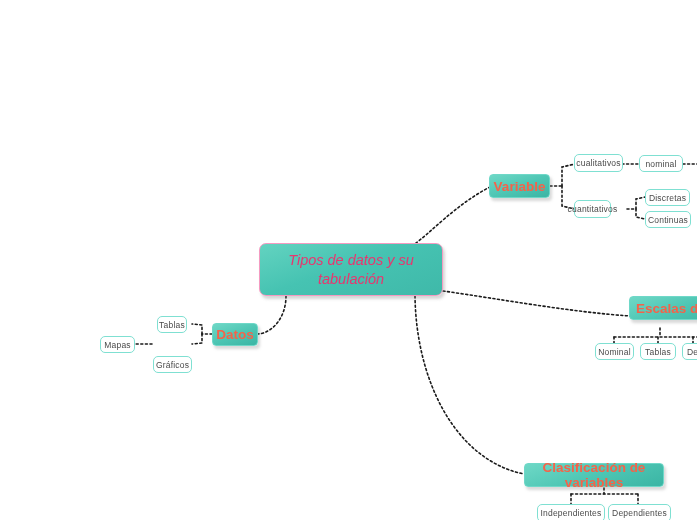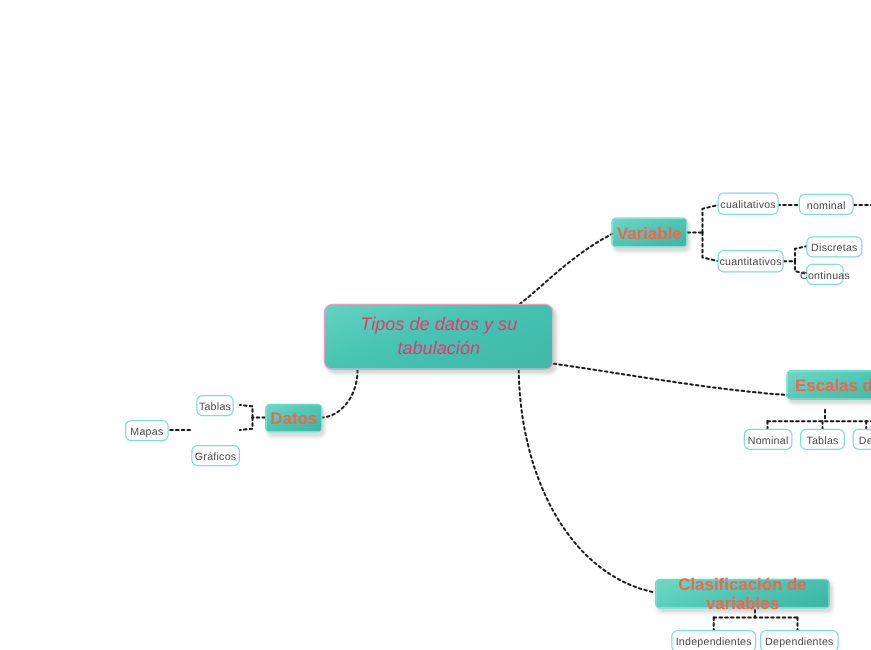--- a/index.html
+++ b/index.html
@@ -124,27 +124,27 @@
 
   <div class="node branch" style="left:489px; top:174px; width:61px; height:24px;">
     <span>Variable</span>
   </div>
   <div class="node leaf" style="left:574px; top:154px; width:49px; height:18px;">
     <span>cualitativos</span>
   </div>
   <div class="node leaf" style="left:639px; top:155px; width:44px; height:17px;">
     <span>nominal</span>
   </div>
-  <div class="node leaf" style="left:574px; top:200px; width:53px; height:18px;">
+  <div class="node leaf" style="left:574px; top:200px; width:37px; height:18px;">
     <span>cuantitativos</span>
   </div>
   <div class="node leaf" style="left:645px; top:189px; width:45px; height:17px;justify-content:center;">
     <span>Discretas</span>
   </div>
-  <div class="node leaf" style="left:645px; top:211px; width:30px; height:17px;">
+  <div class="node leaf" style="left:645px; top:211px; width:46px; height:17px;">
     <span>Continuas</span>
   </div>
 
   <div class="node branch" style="left:212px; top:323px; width:46px; height:23px;text-align:right;">
     <span>Datos</span>
   </div>
   <div class="node leaf" style="left:157px; top:316px; width:30px; height:17px;">
     <span>Tablas</span>
   </div>
   <div class="node leaf" style="left:153px; top:336px; width:39px; height:17px;margin-top:20px;">

